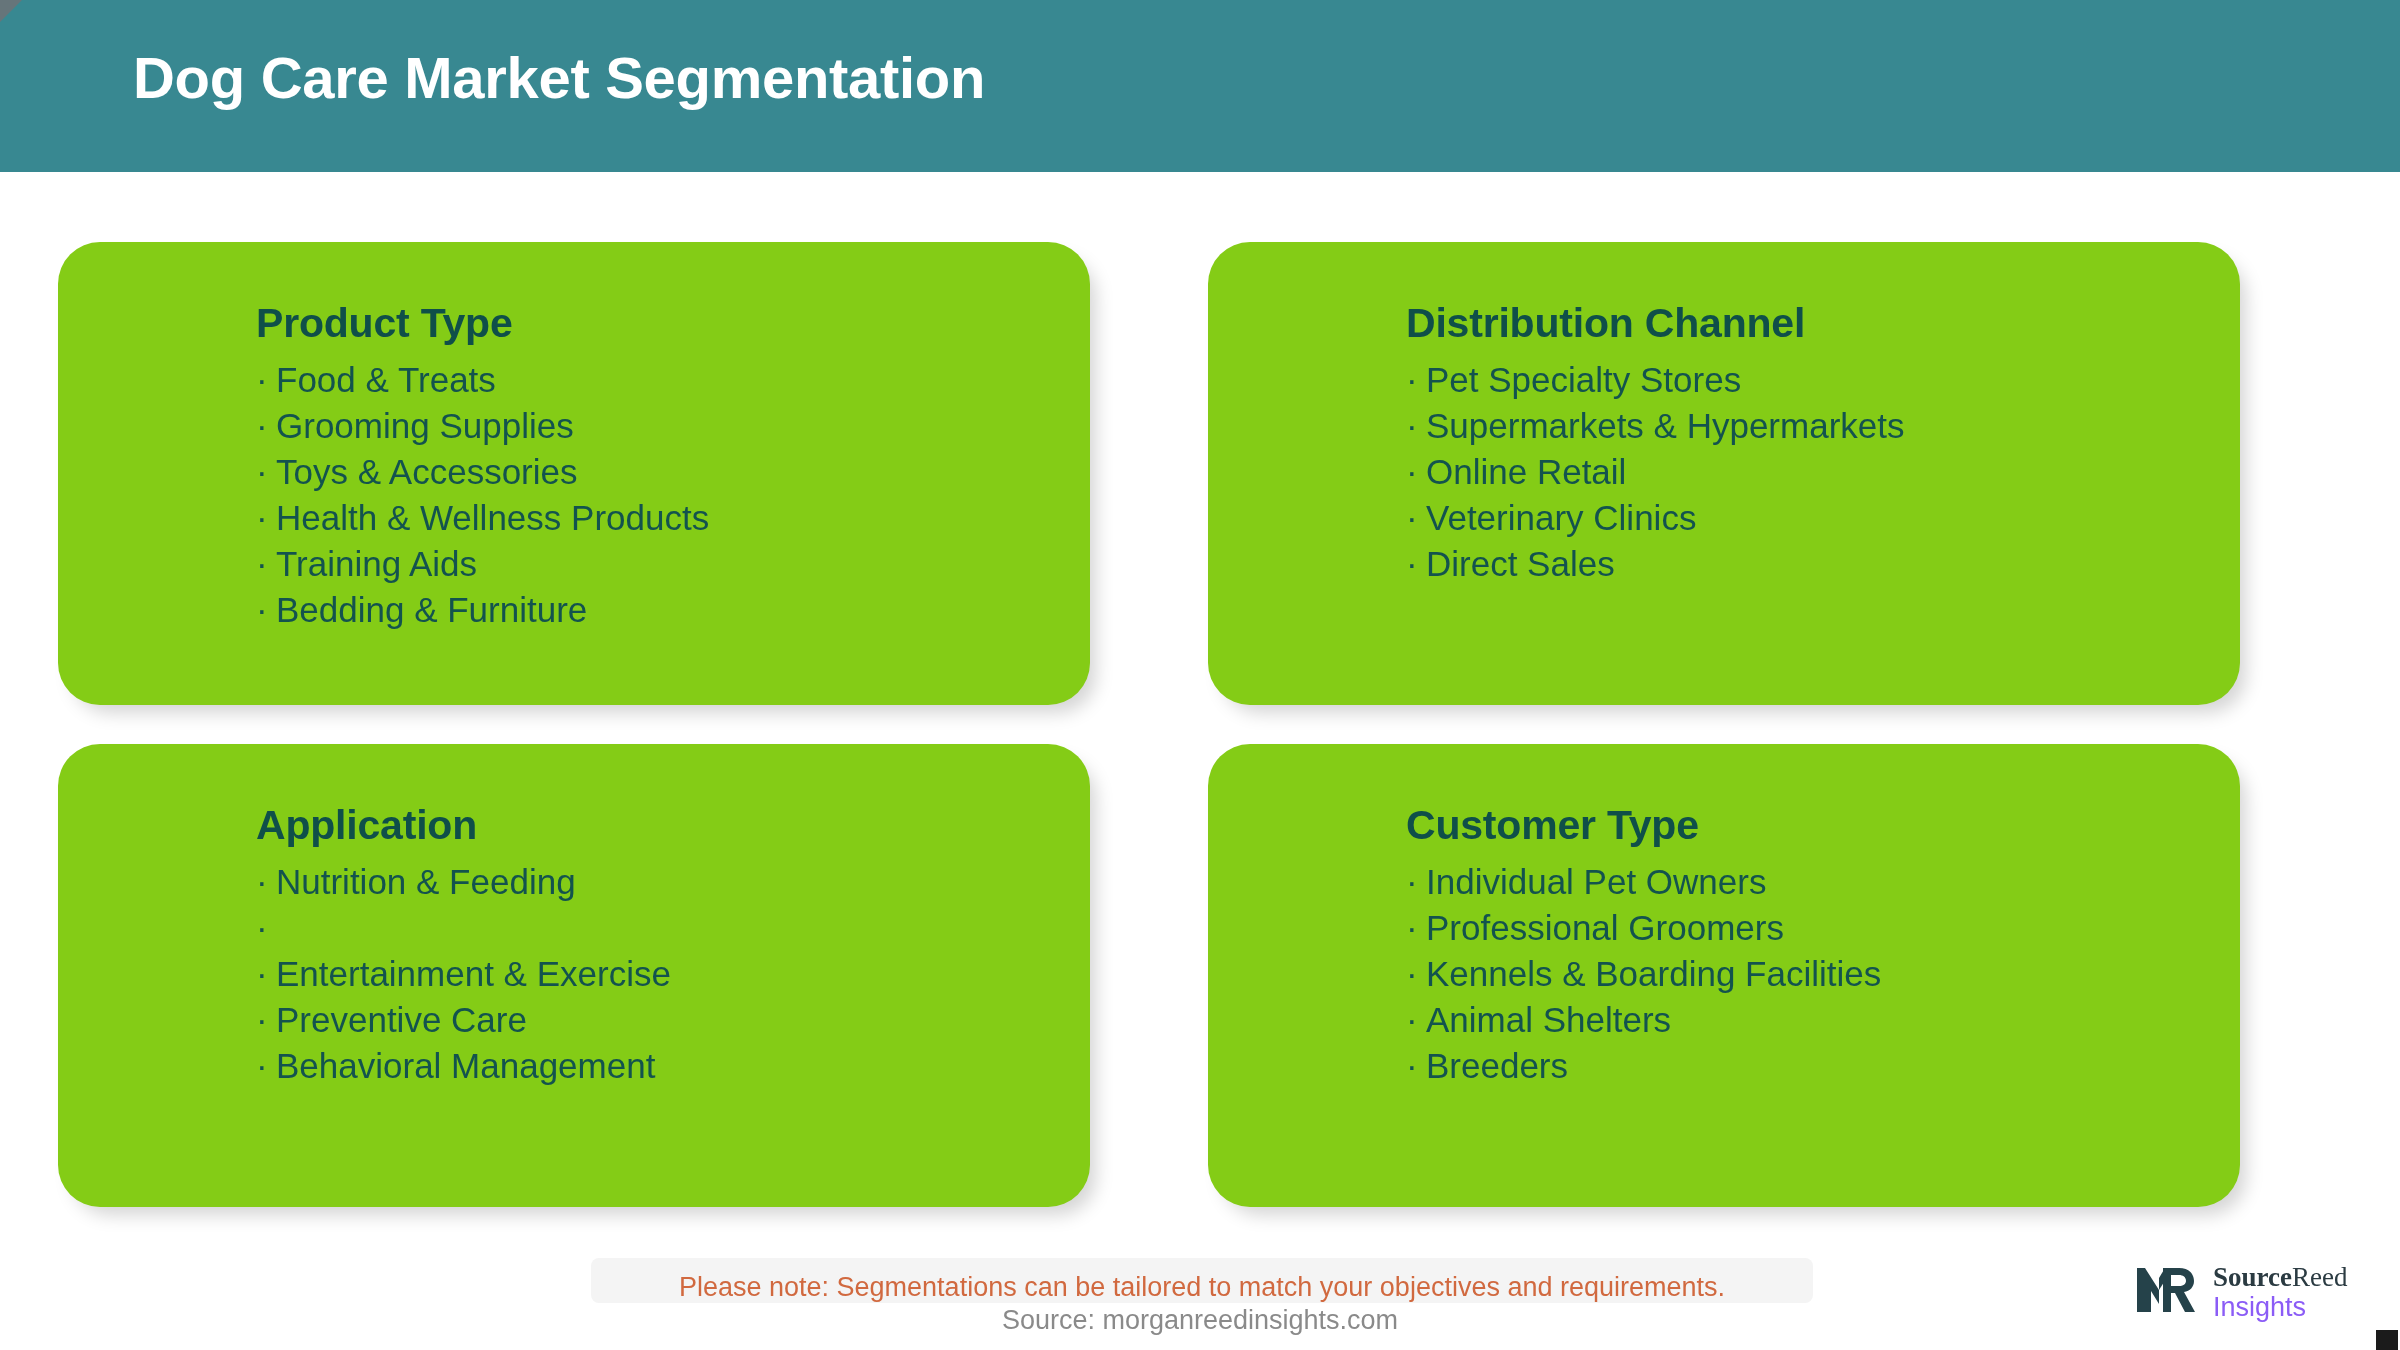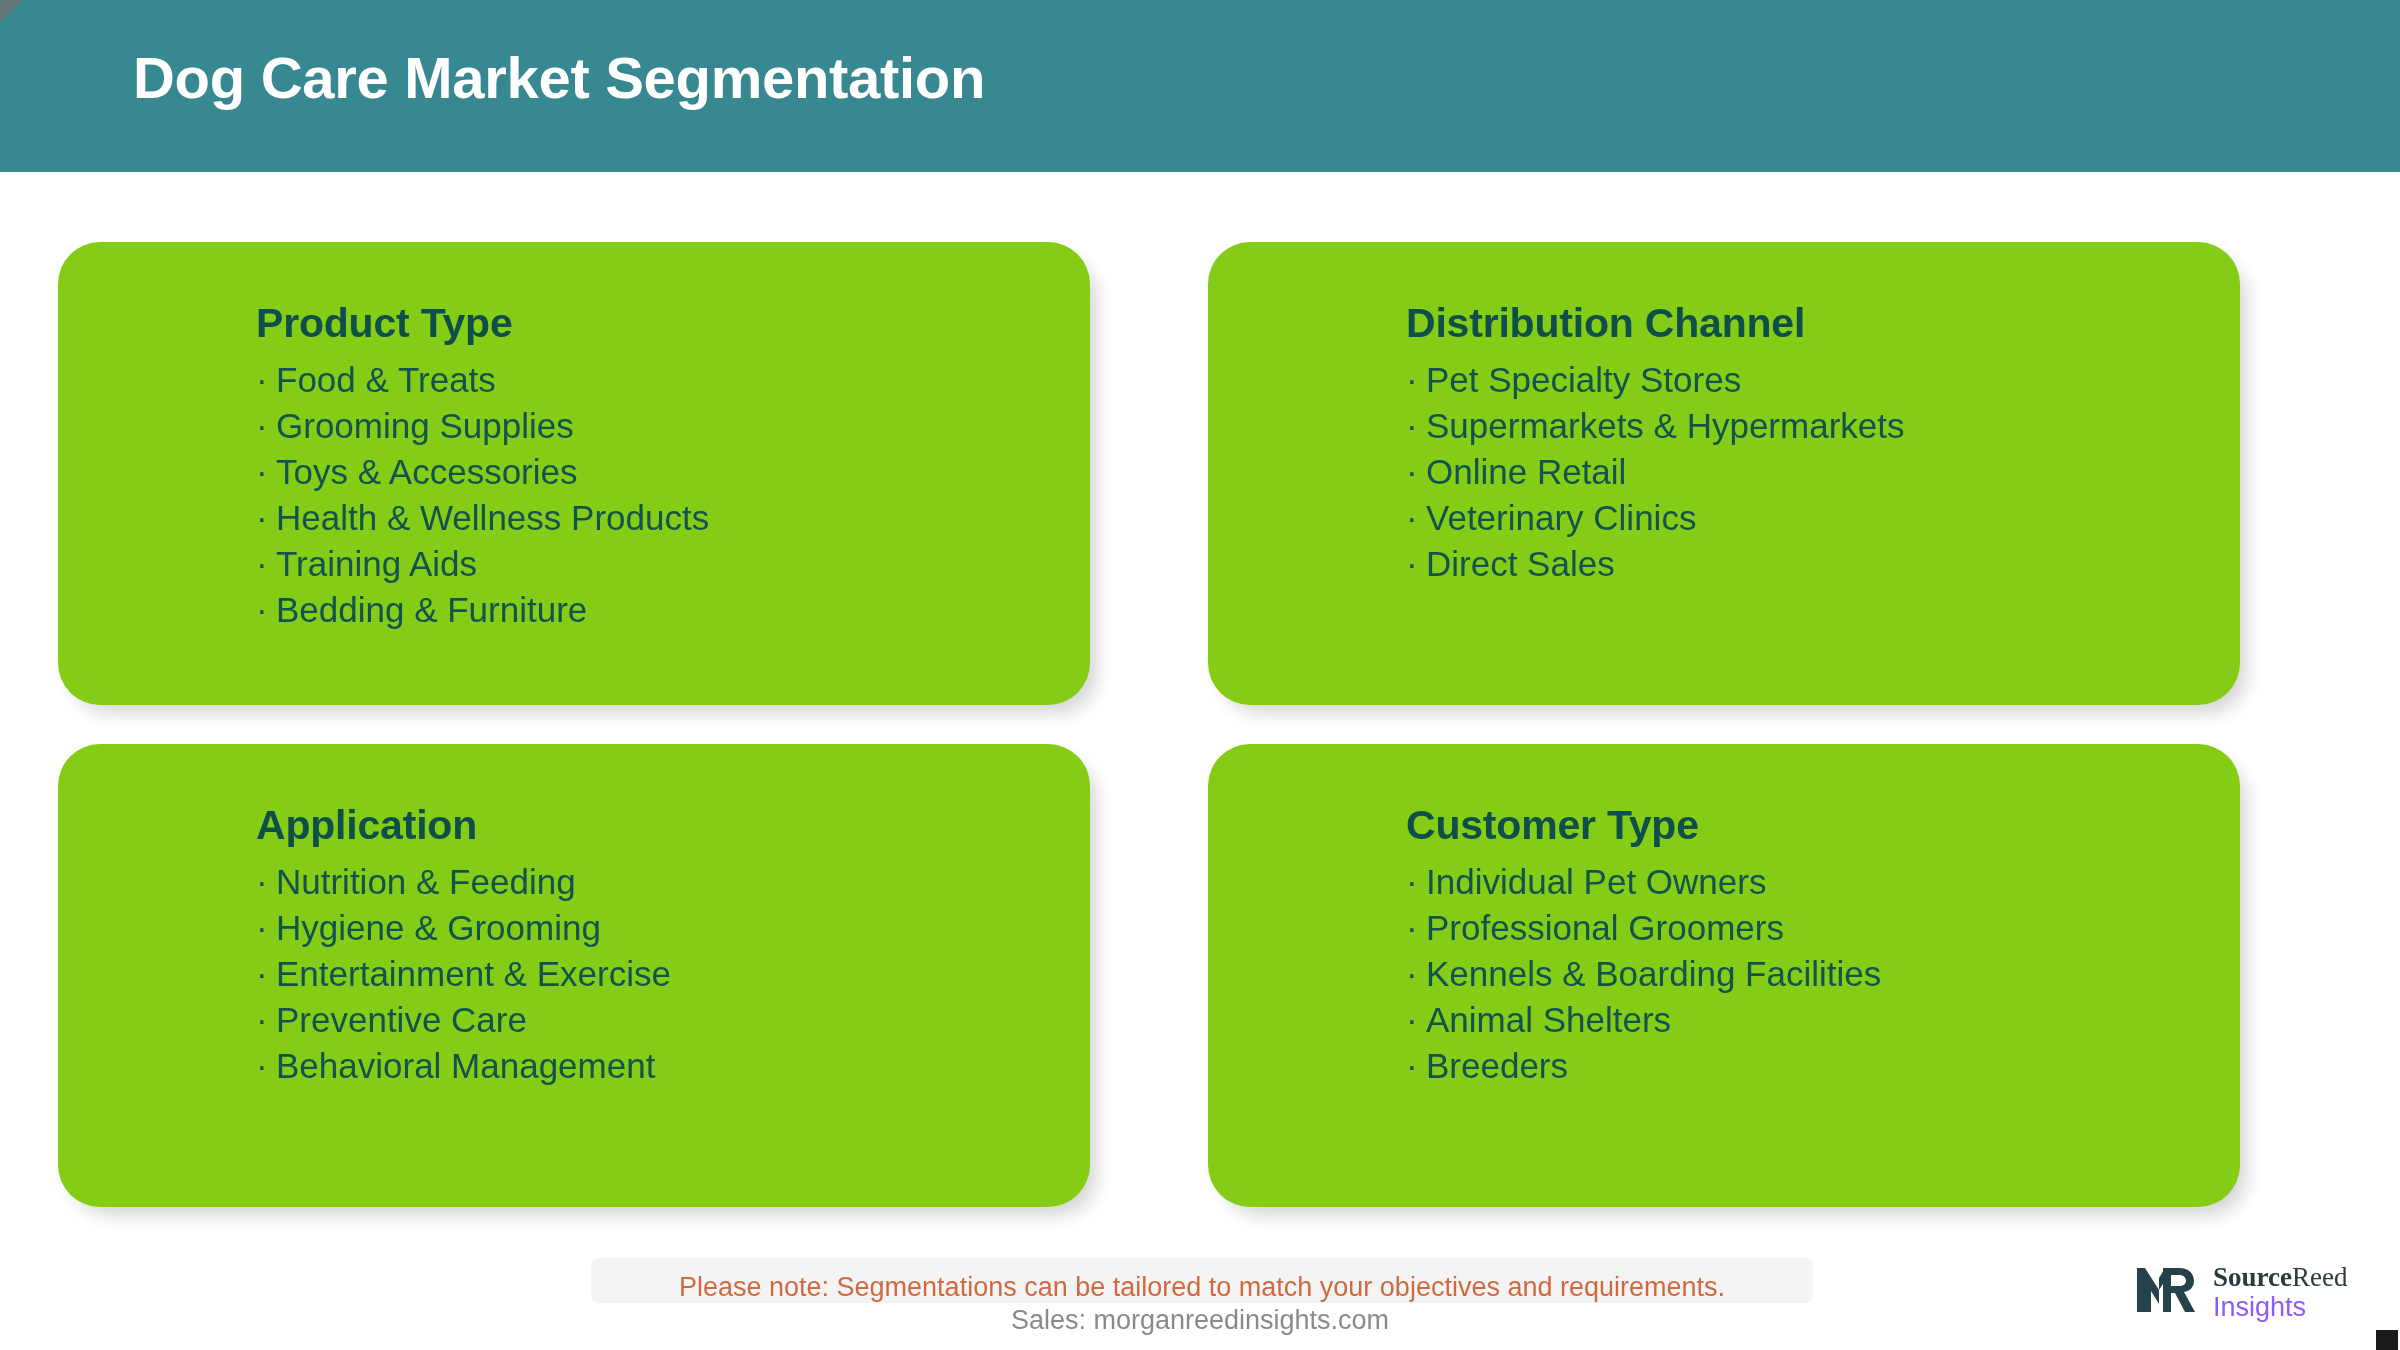--- a/index.html
+++ b/index.html
@@ -254,21 +254,20 @@
   <div class="card">
     <div class="card-inner">
       <div class="card-title">Application</div>
       <ul class="card-list">
         <li>
             <span class="bullet">·</span>
             <span>Nutrition &amp; Feeding</span>
           </li>
         <li>
             <span class="bullet">·</span>
-            <span>Hygiene &amp; Grooming</span>
           </li>
         <li>
             <span class="bullet">·</span>
             <span>Entertainment &amp; Exercise</span>
           </li>
         <li>
             <span class="bullet">·</span>
             <span>Preventive Care</span>
           </li>
         <li>
@@ -306,21 +305,21 @@
       </ul>
     </div>
   </div>
 
 </div>
 
 <div class="note-pill">
   <span class="note-text">Please note: Segmentations can be tailored to match your objectives and requirements.</span>
 </div>
 
-<div class="source-text">Sales: morganreedinsights.com</div>
+<div class="source-text">Source: morganreedinsights.com</div>
 
 <div class="logo">
   <svg class="logo-mark" viewBox="0 0 62 50">
     <path d="M2 48 L2 4 L10 4 L24 26 L24 40 L16 27 L16 48 Z" fill="#25424a"></path>
     <path d="M24 26 L38 4 L30 4 L24 14 Z" fill="#25424a"></path>
     <path d="M28 4 L44 4 C54 4 59 10 59 17 C59 23 55 27 49 28 L60 48 L50 48 L40 29 L36 29 L36 22 L44 22 C48 22 51 20 51 17 C51 13 48 11 44 11 L36 11 L36 48 L28 48 Z" fill="#25424a"></path>
   </svg>
   <div class="logo-words">
     <div class="logo-line1"><span class="logo-morgan">Source</span><span class="logo-reed">Reed</span></div>
     <div class="logo-line2">Insights</div>

